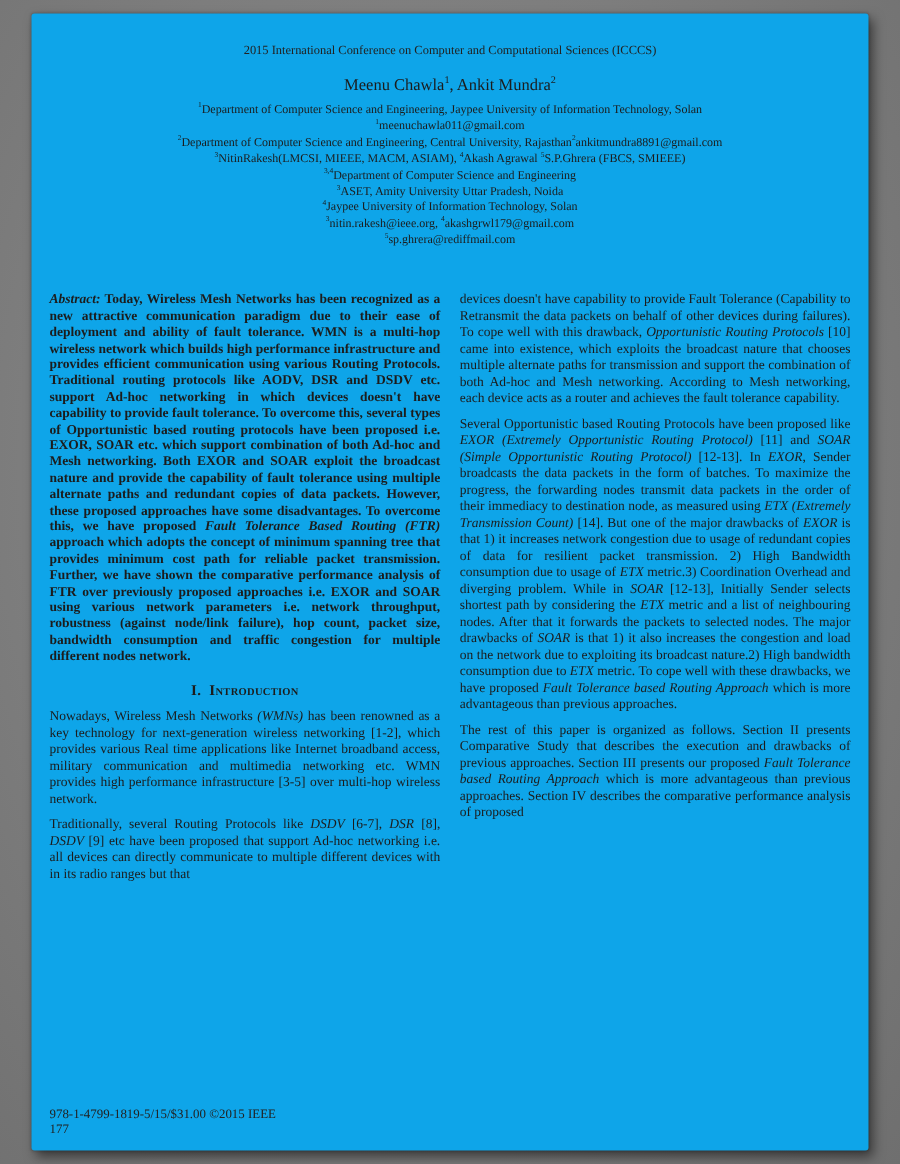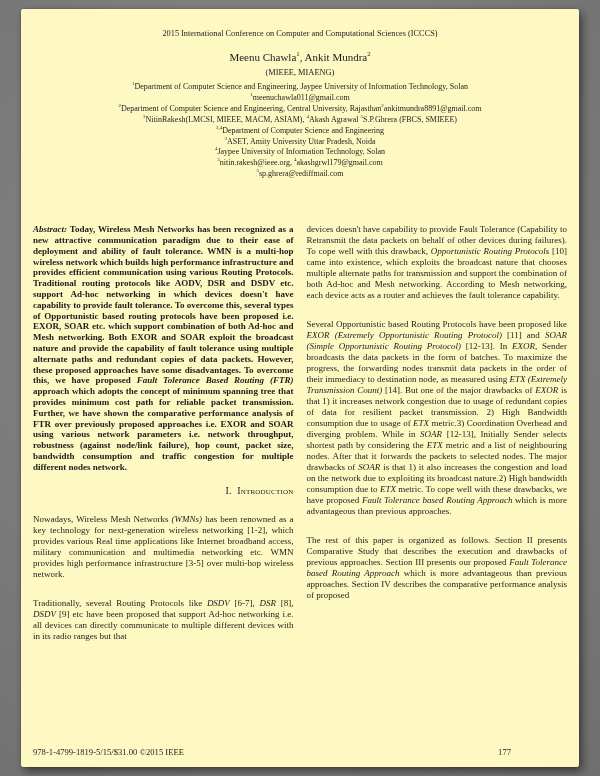--- a/index.html
+++ b/index.html
@@ -8,61 +8,60 @@
     width: 600px; height: 776px;
     background: radial-gradient(ellipse at 45% 40%, #898989 0%, #7d7d7d 55%, #6f6f6f 100%);
     font-family: "Liberation Serif", serif;
     color: #1c1c1c;
     overflow: hidden;
     position: relative;
   }
   .page {
     position: absolute; left: 21px; top: 9px;
     width: 558px; height: 758px;
-    background: #fef9c3;
+    background: #0ea5e9;
     box-shadow: 3px 4px 8px rgba(0,0,0,0.5), 0 0 2px rgba(0,0,0,0.25);
     border-radius: 2px;
     padding: 0 12px;
     overflow: hidden;
   }
   .conf-header { margin-top: 20px; text-align: center; font-size: 8.3px; color: #222; }
   .title { margin: 26px 0 0; text-align: center; font-size: 13.8px; font-weight: bold; color: #111; }
   .authors { margin-top: 13px; text-align: center; font-size: 11px; }
   .memberships { margin-top: 5px; text-align: center; font-size: 8.4px; }
   .affiliations { margin-top: 5px; text-align: center; font-size: 8px; line-height: 10.9px; }
   sup { font-size: 0.62em; vertical-align: super; line-height: 0; }
   .columns { display: flex; gap: 13px; margin-top: 28px; text-align: justify; }
   .col { flex: 1; min-width: 0; }
   p { margin: 0; }
-  .col p:first-child { margin-top: 16px; }
+  .col p:first-child { margin-top: 0; }
   .abstract { font-weight: bold; font-size: 9px; line-height: 10.8px; }
   .keywords { margin-top: 10px; font-weight: bold; font-style: italic; font-size: 9px; line-height: 10.8px; }
   .sec-heading {
-    margin: 13px 0 0; text-align: right; font-weight: normal;
+    margin: 13px 0 0; text-align: center; font-weight: bold;
     font-variant: small-caps; font-size: 10px; letter-spacing: 0.2px;
   }
-  .body-par { font-size: 9px; line-height: 11px; margin-top: 18px; }
+  .body-par { font-size: 9px; line-height: 11px; margin-top: 6px; }
   .footer {
     position: absolute; left: 12px; right: 12px; bottom: 10px;
     display: flex; justify-content: space-between; align-items: baseline;
-    font-size: 8.6px; color: #222;
+    font-size: 8.6px; color: #222; flex-direction: column;
   }
   .pageno { margin-right: 56px; text-align: right; }
 </style>
 </head>
 <body>
 
 <div class="page">
 
   <div class="conf-header">2015 International Conference on Computer and Computational Sciences (ICCCS)</div>
 
 
   <div class="authors">Meenu Chawla<sup>1</sup>, Ankit Mundra<sup>2</sup></div>
 
-  <div class="memberships">(MIEEE, MIAENG)</div>
 
   <div class="affiliations">
     <div class="aff-line"><sup>1</sup>Department of Computer Science and Engineering, Jaypee University of Information Technology, Solan</div>
     <div class="aff-line"><sup>1</sup>meenuchawla011@gmail.com</div>
     <div class="aff-line"><sup>2</sup>Department of Computer Science and Engineering, Central University, Rajasthan<sup>2</sup>ankitmundra8891@gmail.com</div>
     <div class="aff-line"><sup>3</sup>NitinRakesh(LMCSI, MIEEE, MACM, ASIAM), <sup>4</sup>Akash Agrawal <sup>5</sup>S.P.Ghrera (FBCS, SMIEEE)</div>
     <div class="aff-line"><sup>3,4</sup>Department of Computer Science and Engineering</div>
     <div class="aff-line"><sup>3</sup>ASET, Amity University Uttar Pradesh, Noida</div>
     <div class="aff-line"><sup>4</sup>Jaypee University of Information Technology, Solan</div>
     <div class="aff-line"><sup>3</sup>nitin.rakesh@ieee.org, <sup>4</sup>akashgrwl179@gmail.com</div>

